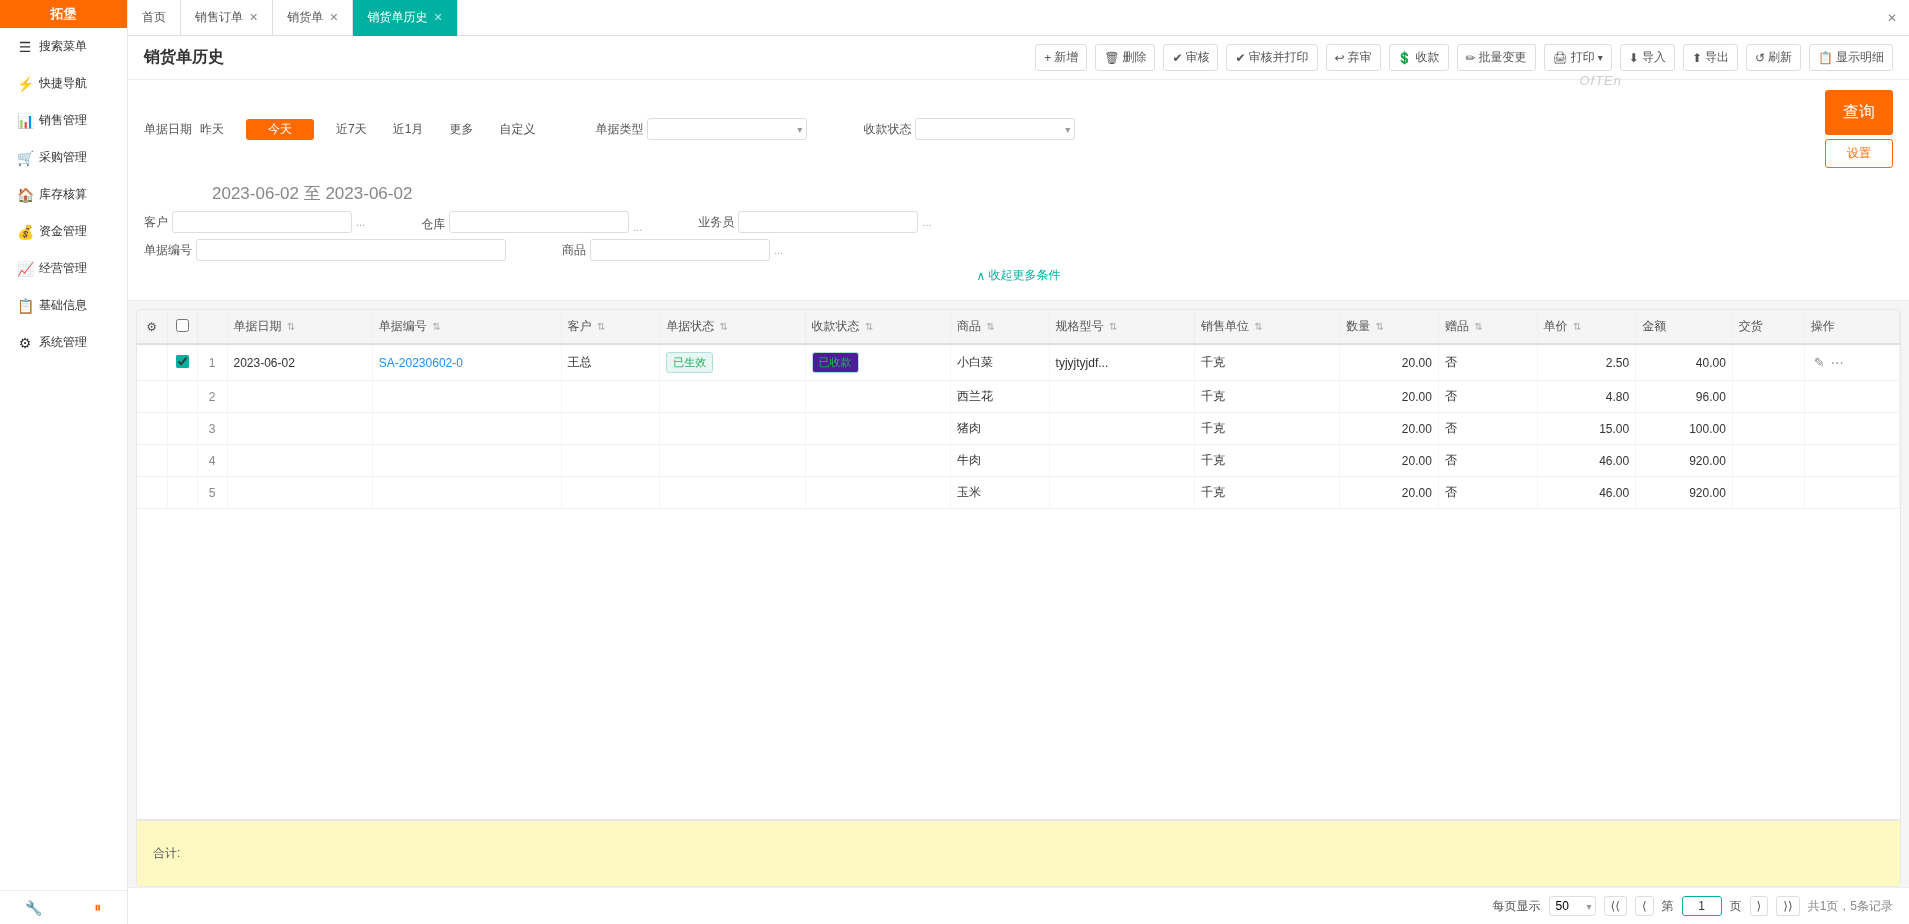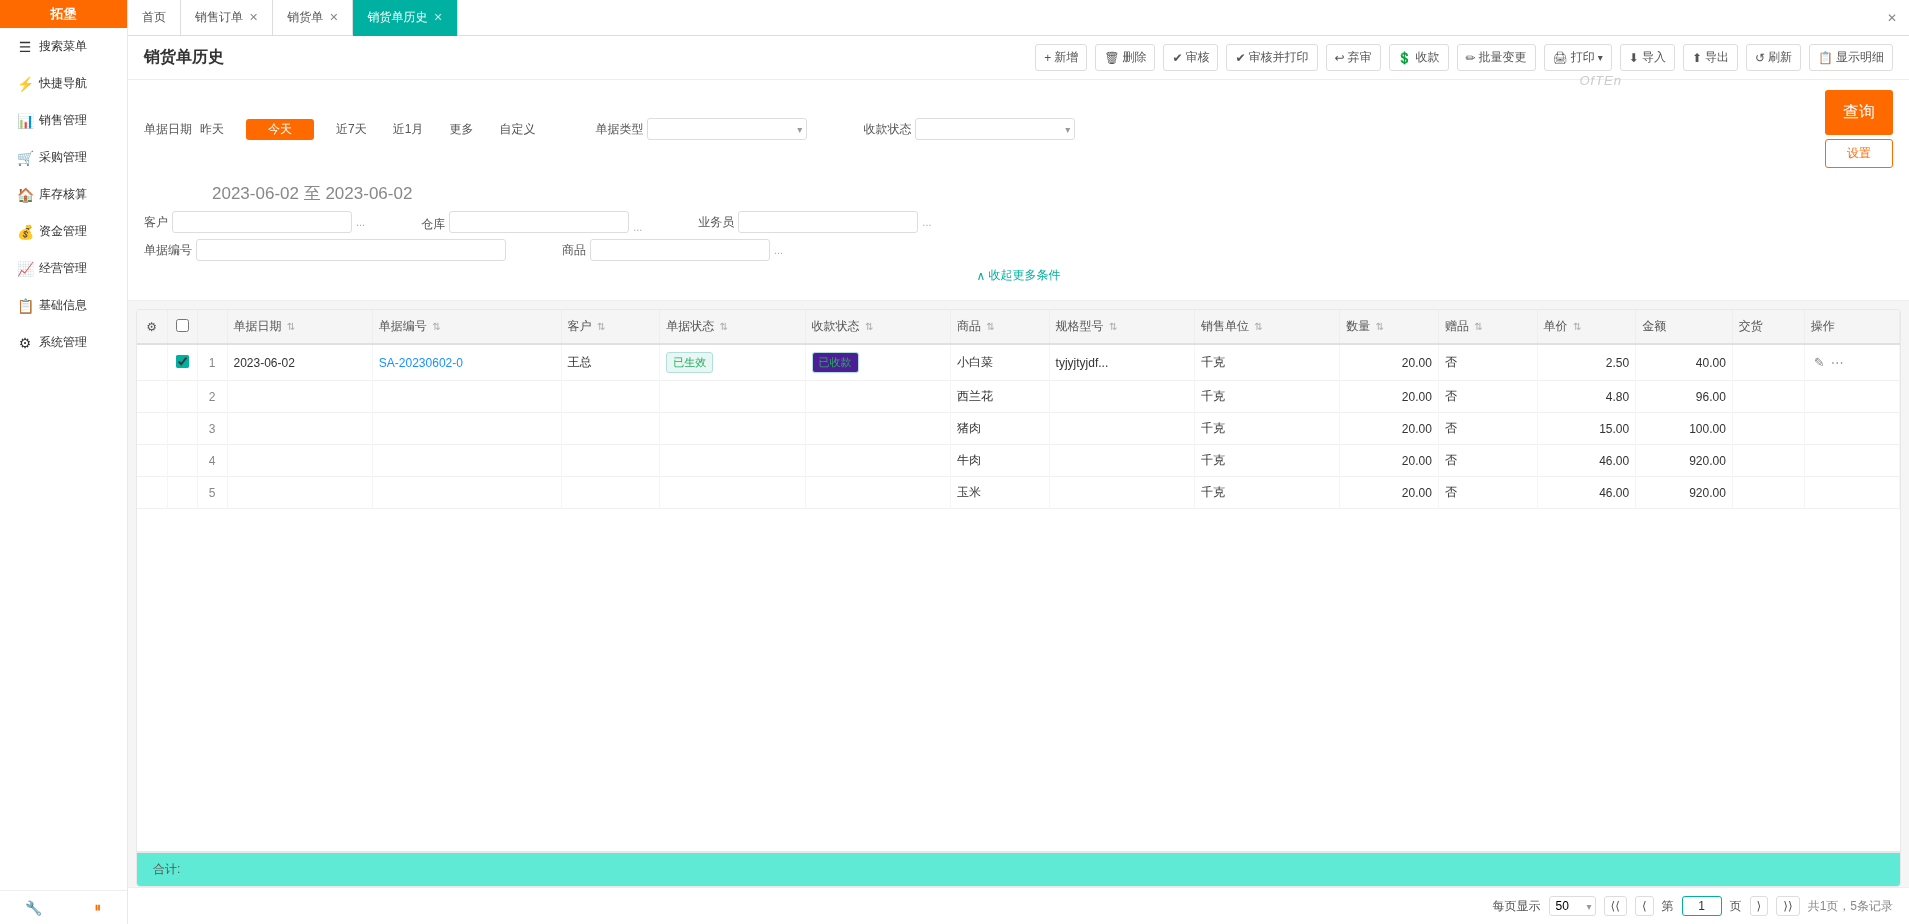--- a/index.html
+++ b/index.html
@@ -256,24 +256,24 @@
       border-radius: 3px;
       font-size: 11px;
     }
     .status-active { background: #e8f7f3; color: #27ae60; border: 1px solid #b2dfdb; }
     .status-paid { background: #4c1d95; color: #27ae60; border: 1px solid #b2dfdb; }
     .link-text { color: #1890ff; cursor: pointer; }
     .action-icon { cursor: pointer; color: #888; margin: 0 3px; font-size: 13px; }
 
     
     .summary-row {
-      background: #5eead4;
+      background: #fef9c3;
       border-top: 2px solid #e8e8e8;
       display: flex;
-      padding: 8px 6px;
+      padding: 24px 6px;
       font-size: 12px;
       color: #333;
       flex-shrink: 0;
     }
     .summary-label { width: 60px; color: #555; padding-left: 10px; }
 
     
     .pagination {
       background: #fff;
       border-top: 1px solid #eee;

